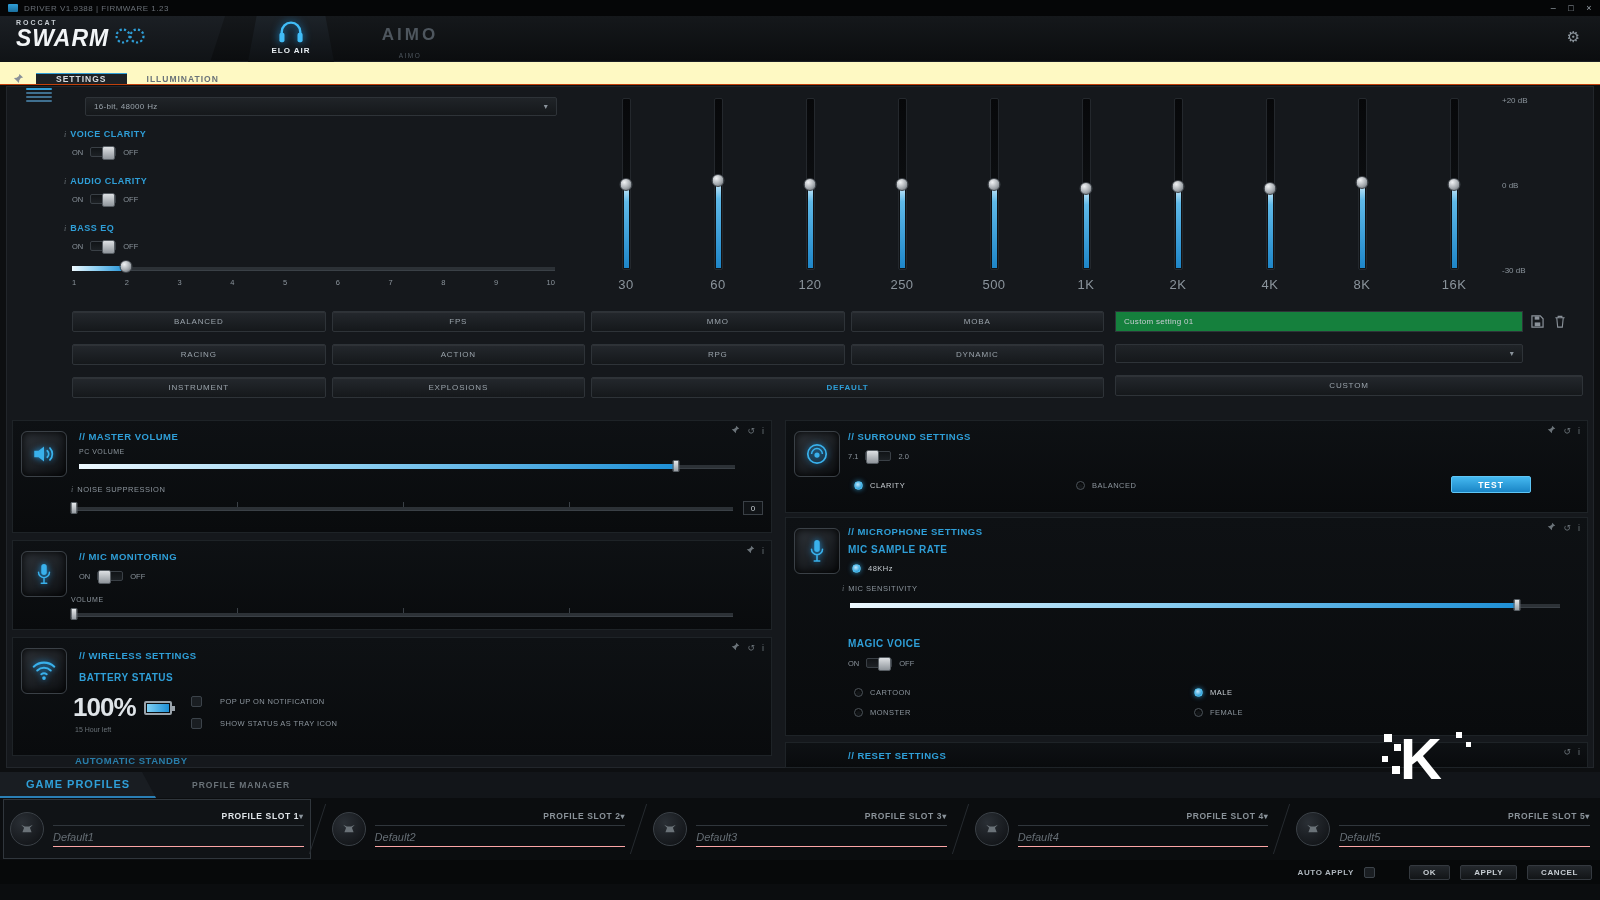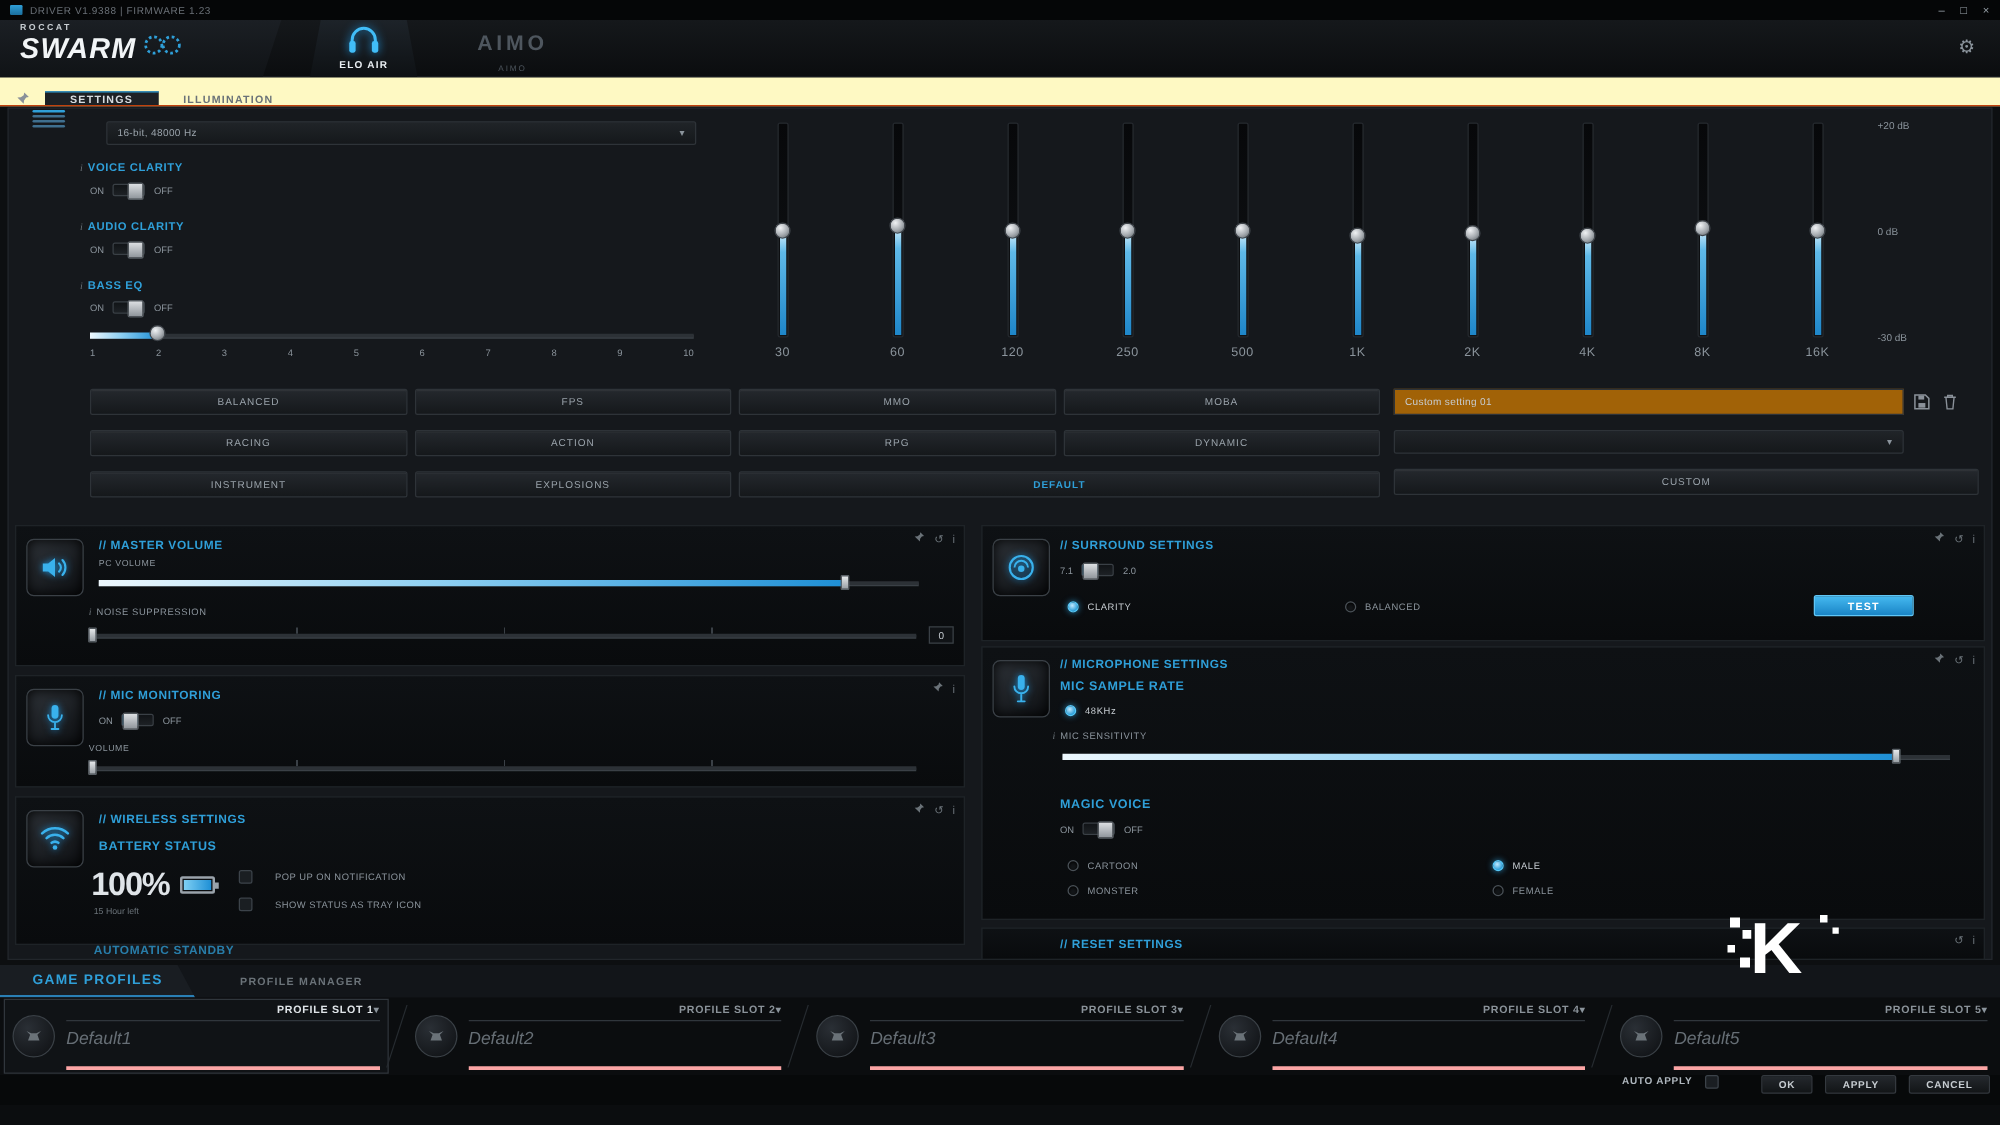--- a/index.html
+++ b/index.html
@@ -65,32 +65,32 @@
   .hslider .knob-round{position:absolute;top:-1px;width:13px;height:13px;border-radius:50%;transform:translateX(-50%);
                   background:radial-gradient(circle at 35% 30%,#f0f2f4,#a6abb0 55%,#585e63);border:1px solid #3f444a}
 
   
   #eq-bands{position:absolute;left:618px;top:98px;width:844px;height:196px;display:flex;justify-content:space-between}
   .eq-band{width:16px;display:flex;flex-direction:column;align-items:center}
   .vfader{position:relative;width:9px;height:172px;background:linear-gradient(180deg,#07080a,#101316);border:1px solid #24282d;border-radius:2px}
   .vfill{position:absolute;left:1px;right:1px;bottom:1px;background:linear-gradient(180deg,#e4f4fd 0%,#5fb9e8 22%,#1e86c9 100%)}
   .vhandle{position:absolute;left:50%;width:13px;height:13px;border-radius:50%;transform:translateX(-50%);
            background:radial-gradient(circle at 35% 30%,#f0f2f4,#a6abb0 55%,#585e63);border:1px solid #3f444a}
-  .eq-label{margin-top:7px;font-size:10px;color:#8b949c;letter-spacing:.5px}
+  .eq-label{margin-top:7px;font-size:13px;color:#8b949c;letter-spacing:.5px}
   .db-label{position:absolute;font-size:8px;color:#8b949c;width:46px;text-align:left}
 
   
   #preset-grid{position:absolute;left:72px;top:311px;width:1032px;display:grid;grid-template-columns:repeat(4,1fr);column-gap:6px;row-gap:12px}
   .preset-btn{height:21px;background:linear-gradient(180deg,#24282d,#15181b);border:1px solid #2e3338;border-radius:2px;
               color:#9aa3ab;font-size:8px;letter-spacing:.8px;display:flex;align-items:center;justify-content:center;
               box-shadow:inset 0 1px 0 rgba(255,255,255,.05);cursor:default}
   .preset-btn.active{color:#2f9fd8;font-weight:bold}
   .custom-col{position:absolute;left:1115px;top:311px;width:462px}
   .custom-input-row{display:flex;align-items:center;gap:7px}
-  .custom-input{width:408px;height:21px;background:#a16207;border:1px solid #2e3338;color:#c7cdd2;font-size:8px;
+  .custom-input{width:408px;height:21px;background:#15803d;border:1px solid #2e3338;color:#c7cdd2;font-size:8px;
                 display:flex;align-items:center;padding:0 8px;letter-spacing:.3px}
   .mini-icon{width:15px;height:15px;display:flex;align-items:center;justify-content:center}
   .custom-col .select{width:408px;margin-top:12px}
   .custom-col .preset-btn{width:468px;margin-top:12px}
 
   
   .panel{position:absolute;background:linear-gradient(180deg,#0e1114,#090b0d);border:1px solid #1e2327}
   .panel-icons{position:absolute;top:4px;right:7px;display:flex;gap:7px;align-items:center;font-size:9px;color:#6a7278}
   .pic{position:absolute;left:8px;top:10px;width:46px;height:46px;border-radius:6px;border:1px solid #3a4046;
        background:linear-gradient(145deg,#2f343a,#0d0f12);display:flex;align-items:center;justify-content:center;
@@ -122,24 +122,24 @@
              background:#191d22;clip-path:polygon(0 0,calc(100% - 14px) 0,100% 100%,0 100%);border-bottom:2px solid #2a7fb5}
   .ptab-sub{padding:0 36px;display:flex;align-items:center;font-size:8.5px;font-weight:bold;letter-spacing:1px;color:#6a7278}
   #profile-slots{position:absolute;top:800px;left:4px;right:4px;height:58px;display:flex;gap:16px}
   .pslot{flex:1;display:flex;align-items:center;gap:9px;position:relative;padding:4px 6px}
   .pslot:not(:first-child):before{content:"";position:absolute;left:-9px;top:4px;bottom:4px;width:1px;background:#262b30;transform:skewX(-18deg)}
   .pbadge{width:34px;height:34px;border-radius:50%;background:radial-gradient(circle at 35% 30%,#2a2f35,#0d0f12);
           border:1px solid #3a4046;display:flex;align-items:center;justify-content:center;flex:none}
   .pbody{flex:1;min-width:0}
   .pname{display:flex;align-items:center;justify-content:flex-end;font-size:8.5px;font-weight:bold;letter-spacing:.6px;
          color:#8a9299;border-bottom:1px solid #30363c;padding-bottom:4px}
-  .pdefault{margin-top:5px;font-size:14px;font-style:italic;color:#666e75;border-bottom:3px solid #fca5a5;padding-bottom:15px}
+  .pdefault{margin-top:5px;font-size:11px;font-style:italic;color:#666e75;border-bottom:1px solid #fca5a5;padding-bottom:3px}
   .pslot.first .pname{color:#dfe4e8}
   .pslot.first{outline:1px solid #30363c;background:#101316}
-  .actions{position:absolute;top:860px;left:0;right:0;height:24px;background:#07090a;display:flex;align-items:flex-start;
+  .actions{position:absolute;top:860px;left:0;right:0;height:24px;background:#07090a;display:flex;align-items:center;
            justify-content:flex-end;gap:10px;padding-right:8px}
   .actions .autolbl{font-size:8px;font-weight:bold;color:#aeb6bd;letter-spacing:.6px}
   .btn{height:15px;padding:0 13px;background:linear-gradient(#24282d,#121517);border:1px solid #34393f;color:#c7cdd2;
        font-size:8px;font-weight:bold;letter-spacing:.6px;display:inline-flex;align-items:center;border-radius:2px}
 
   
   .watermark{position:absolute;left:1378px;top:730px;width:96px;height:74px;pointer-events:none}
   .watermark .k{position:absolute;left:22px;top:0;font-size:58px;font-weight:bold;color:#fff;line-height:1}
   .watermark i{position:absolute;background:#fff;display:block}
 

